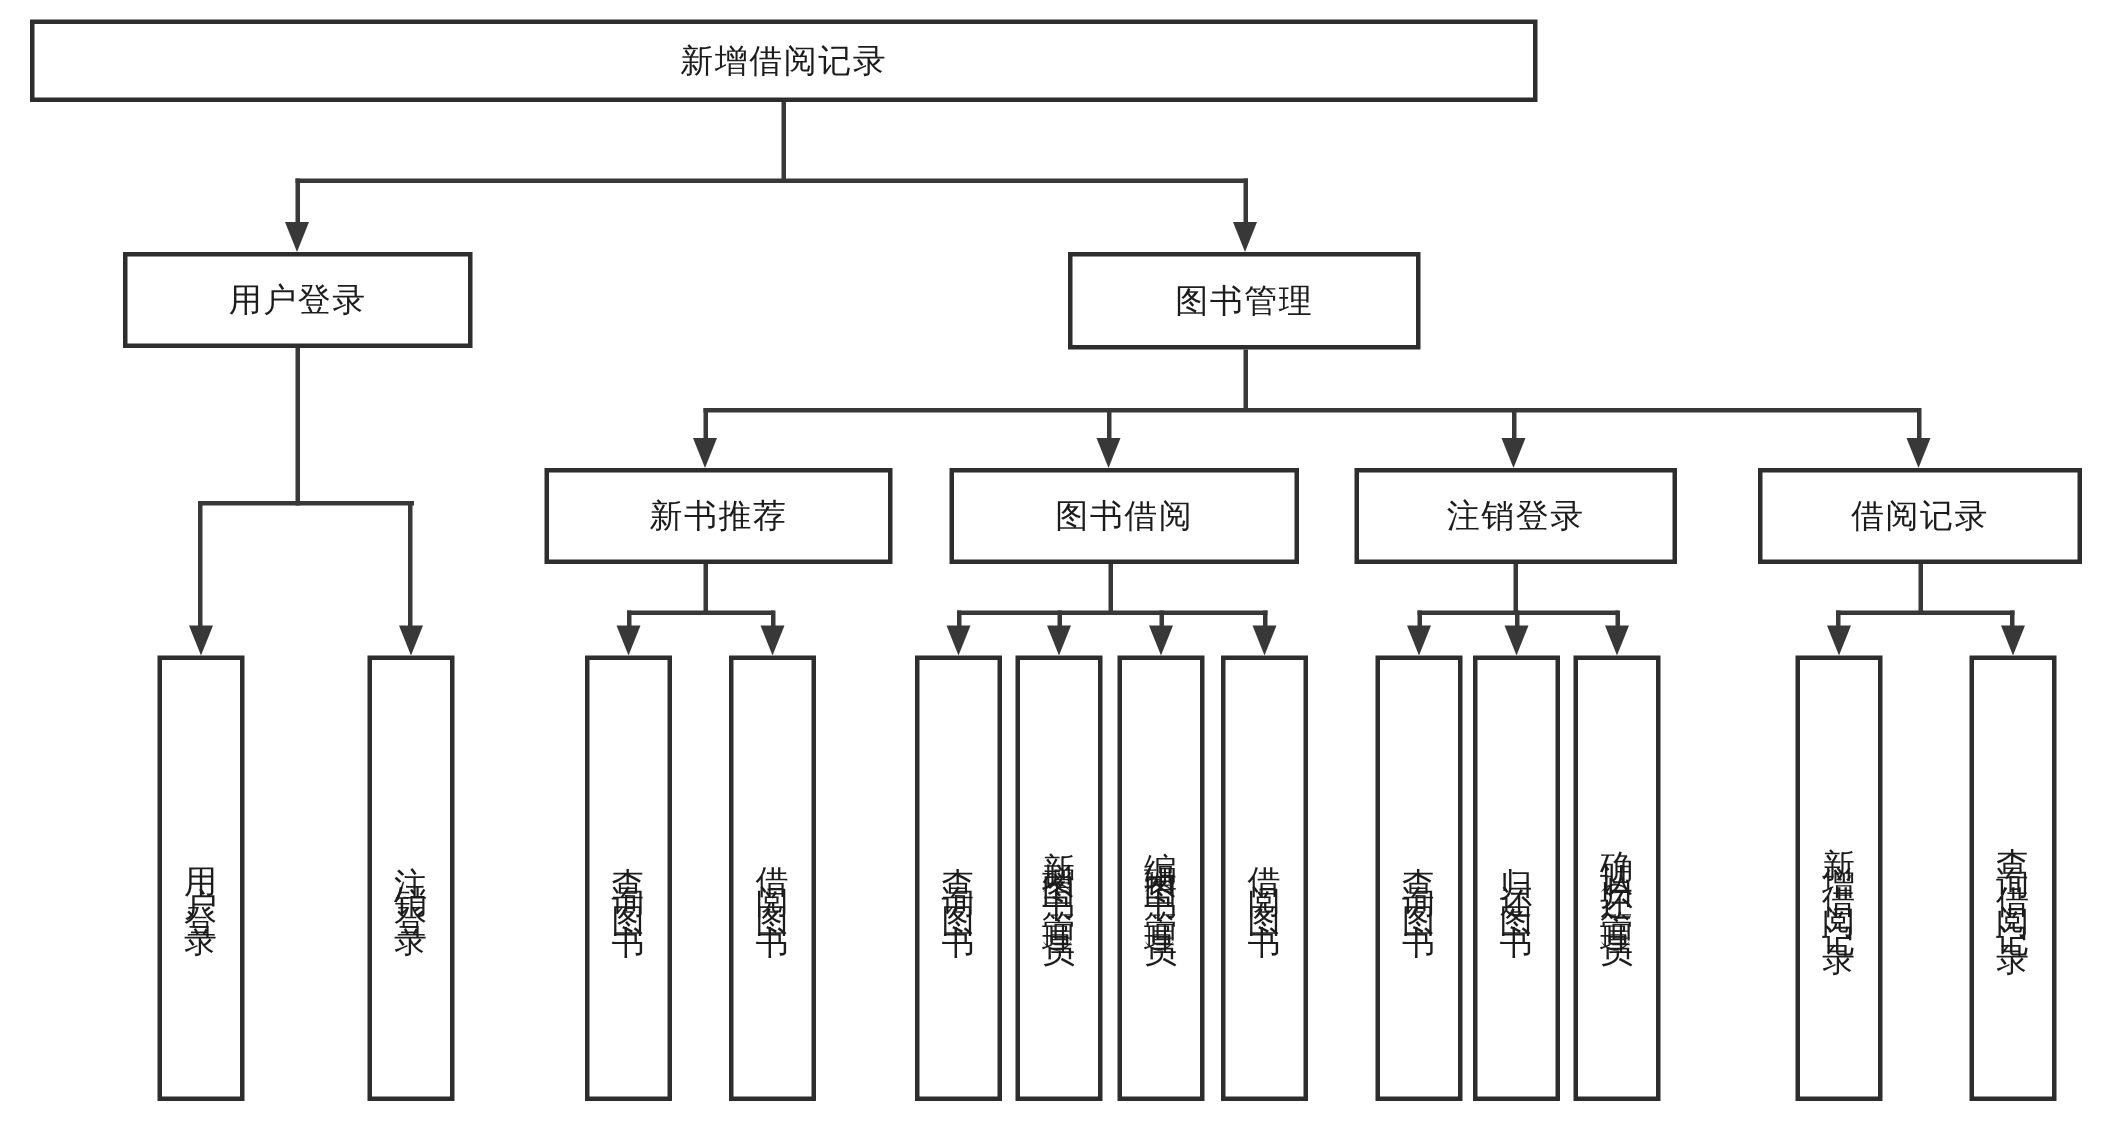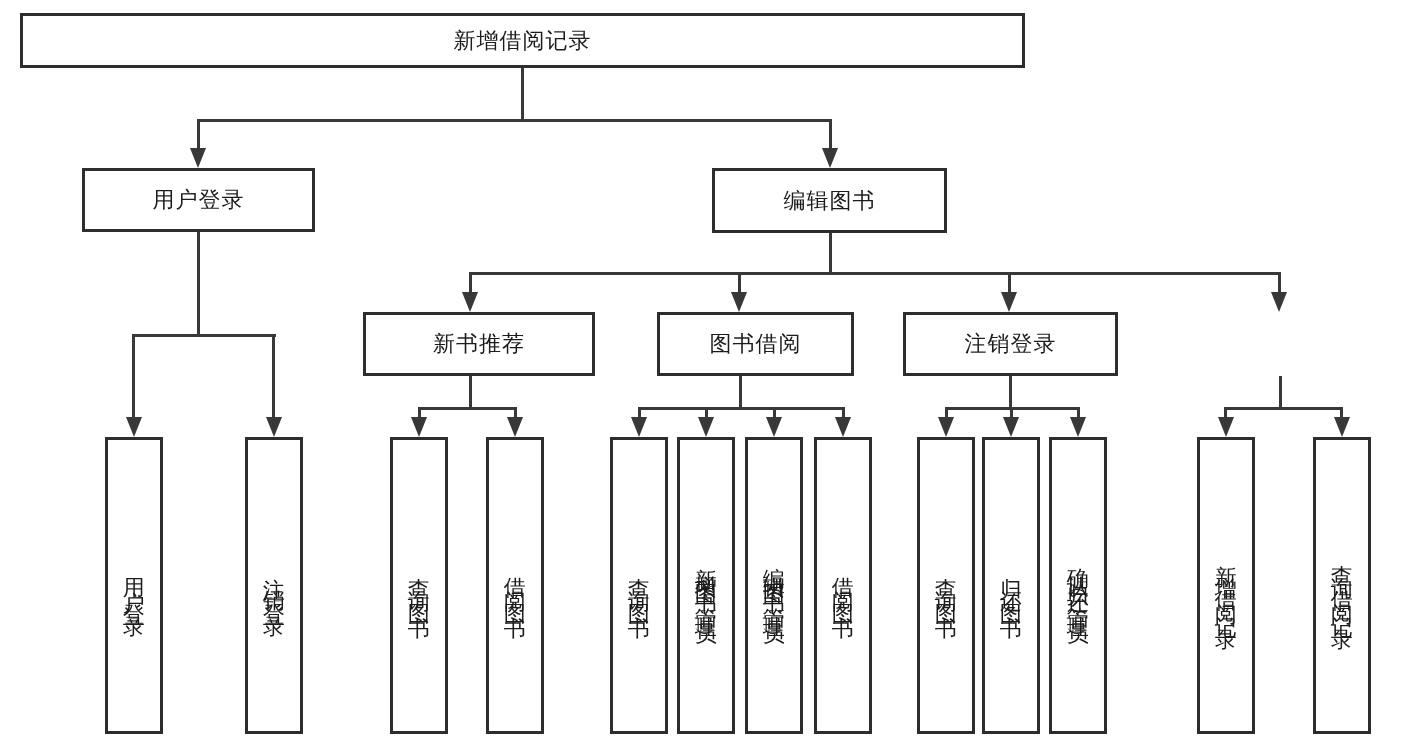--- a/index.html
+++ b/index.html
@@ -43,21 +43,21 @@
   <div class="hline" style="left:197px;top:119px;width:635px;"></div>
   <div class="vline" style="left:197px;top:119px;height:31px;"></div>
   <div class="arrow" style="left:190px;top:148px;"></div>
   <div class="vline" style="left:829px;top:119px;height:31px;"></div>
   <div class="arrow" style="left:822px;top:148px;"></div>
 
   <div class="box hbox" style="left:82px;top:168px;width:233px;height:64px;">
     <span>用户登录</span>
   </div>
   <div class="box hbox" style="left:712px;top:168px;width:235px;height:65px;">
-    <span>编辑图书</span>
+    <span>图书管理</span>
   </div>
 
   <div class="vline" style="left:197px;top:232px;height:105px;"></div>
   <div class="hline" style="left:132px;top:334px;width:144px;"></div>
   <div class="vline" style="left:132px;top:334px;height:85px;"></div>
   <div class="arrow" style="left:126px;top:417px;"></div>
   <div class="vline" style="left:272px;top:334px;height:85px;"></div>
   <div class="arrow" style="left:266px;top:417px;"></div>
 
   <div class="vline" style="left:829px;top:233px;height:41px;"></div>
@@ -67,25 +67,28 @@
   <div class="vline" style="left:738px;top:272px;height:22px;"></div>
   <div class="arrow" style="left:731px;top:292px;"></div>
   <div class="vline" style="left:1008px;top:272px;height:22px;"></div>
   <div class="arrow" style="left:1001px;top:292px;"></div>
   <div class="vline" style="left:1278px;top:272px;height:22px;"></div>
   <div class="arrow" style="left:1271px;top:292px;"></div>
 
   <div class="box hbox" style="left:363px;top:312px;width:232px;height:64px;">
     <span>新书推荐</span>
   </div>
-  <div class="box hbox" style="left:633px;top:312px;width:197px;height:64px;margin-left:24px;">
+  <div class="box hbox" style="left:633px;top:312px;width:233px;height:64px;">
     <span>图书借阅</span>
   </div>
   <div class="box hbox" style="left:903px;top:312px;width:215px;height:64px;">
     <span>注销登录</span>
+  </div>
+  <div class="box hbox" style="left:1172px;top:312px;width:216px;height:64px;">
+    <span>借阅记录</span>
   </div>
 
   <div class="vline" style="left:469px;top:376px;height:33px;"></div>
   <div class="hline" style="left:418px;top:407px;width:98px;"></div>
   <div class="vline" style="left:418px;top:407px;height:12px;"></div>
   <div class="arrow" style="left:411px;top:417px;"></div>
   <div class="vline" style="left:514px;top:407px;height:12px;"></div>
   <div class="arrow" style="left:507px;top:417px;"></div>
 
   <div class="vline" style="left:739px;top:376px;height:33px;"></div>

